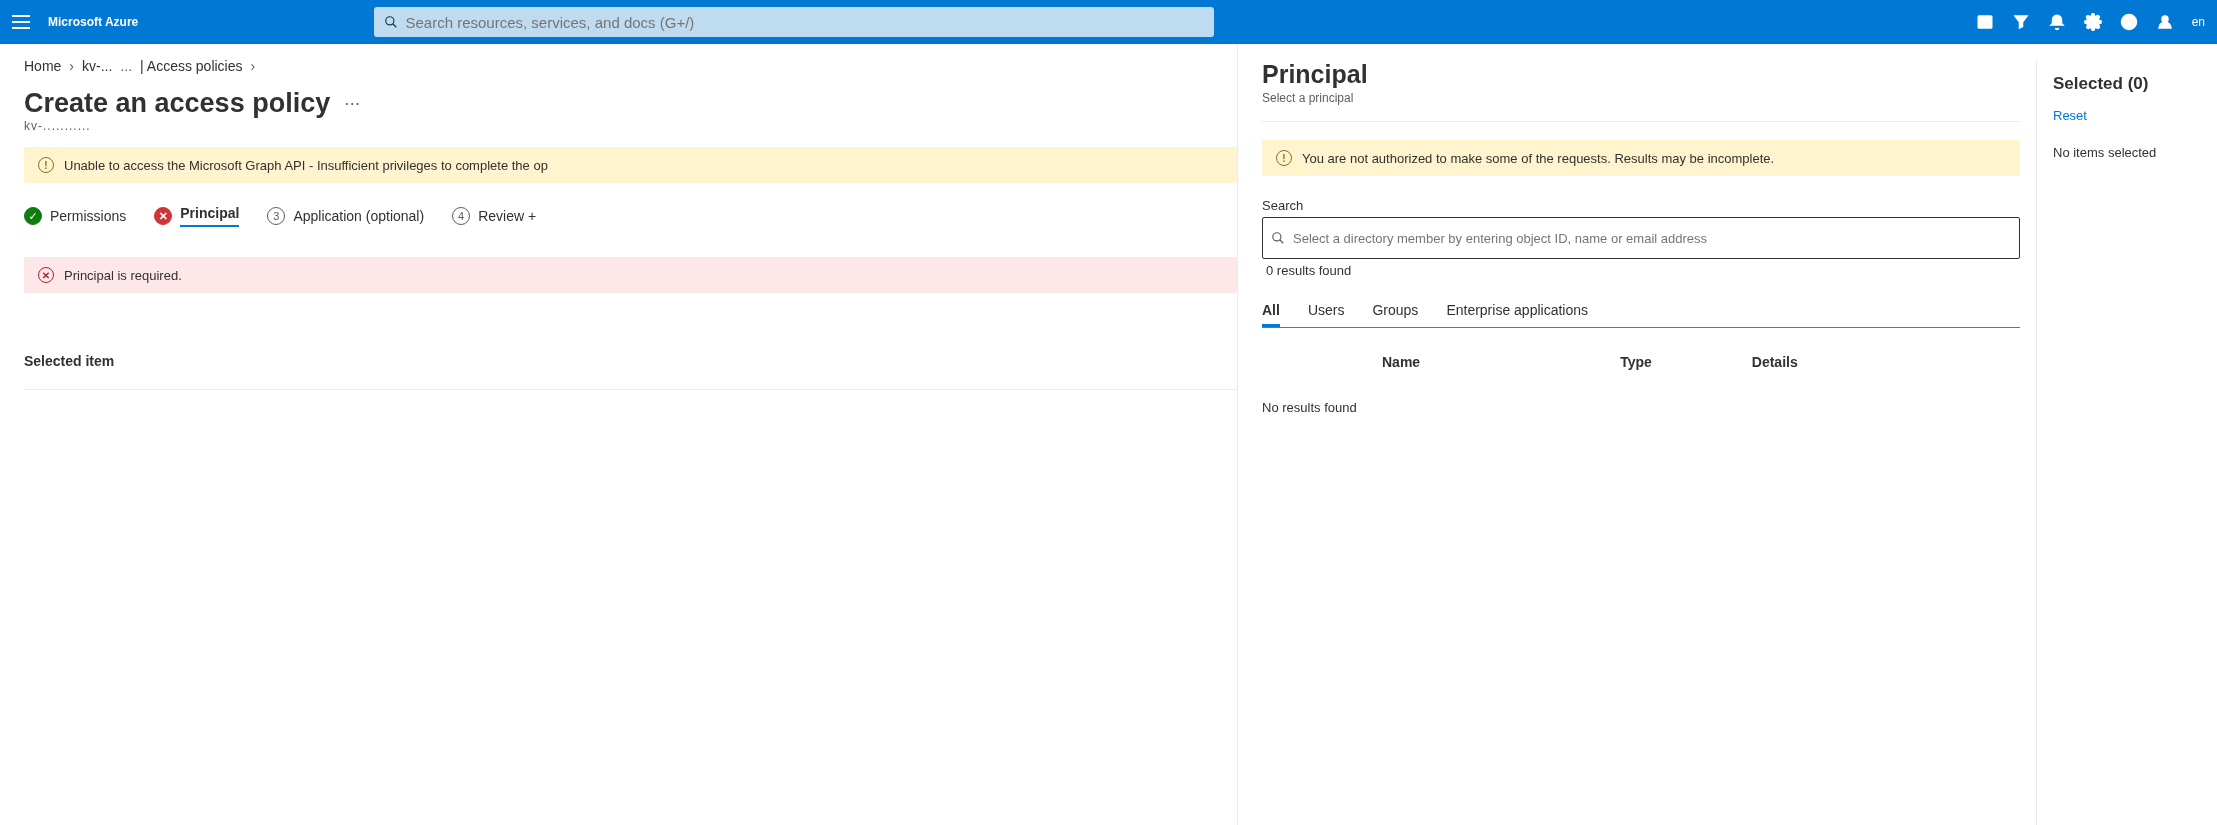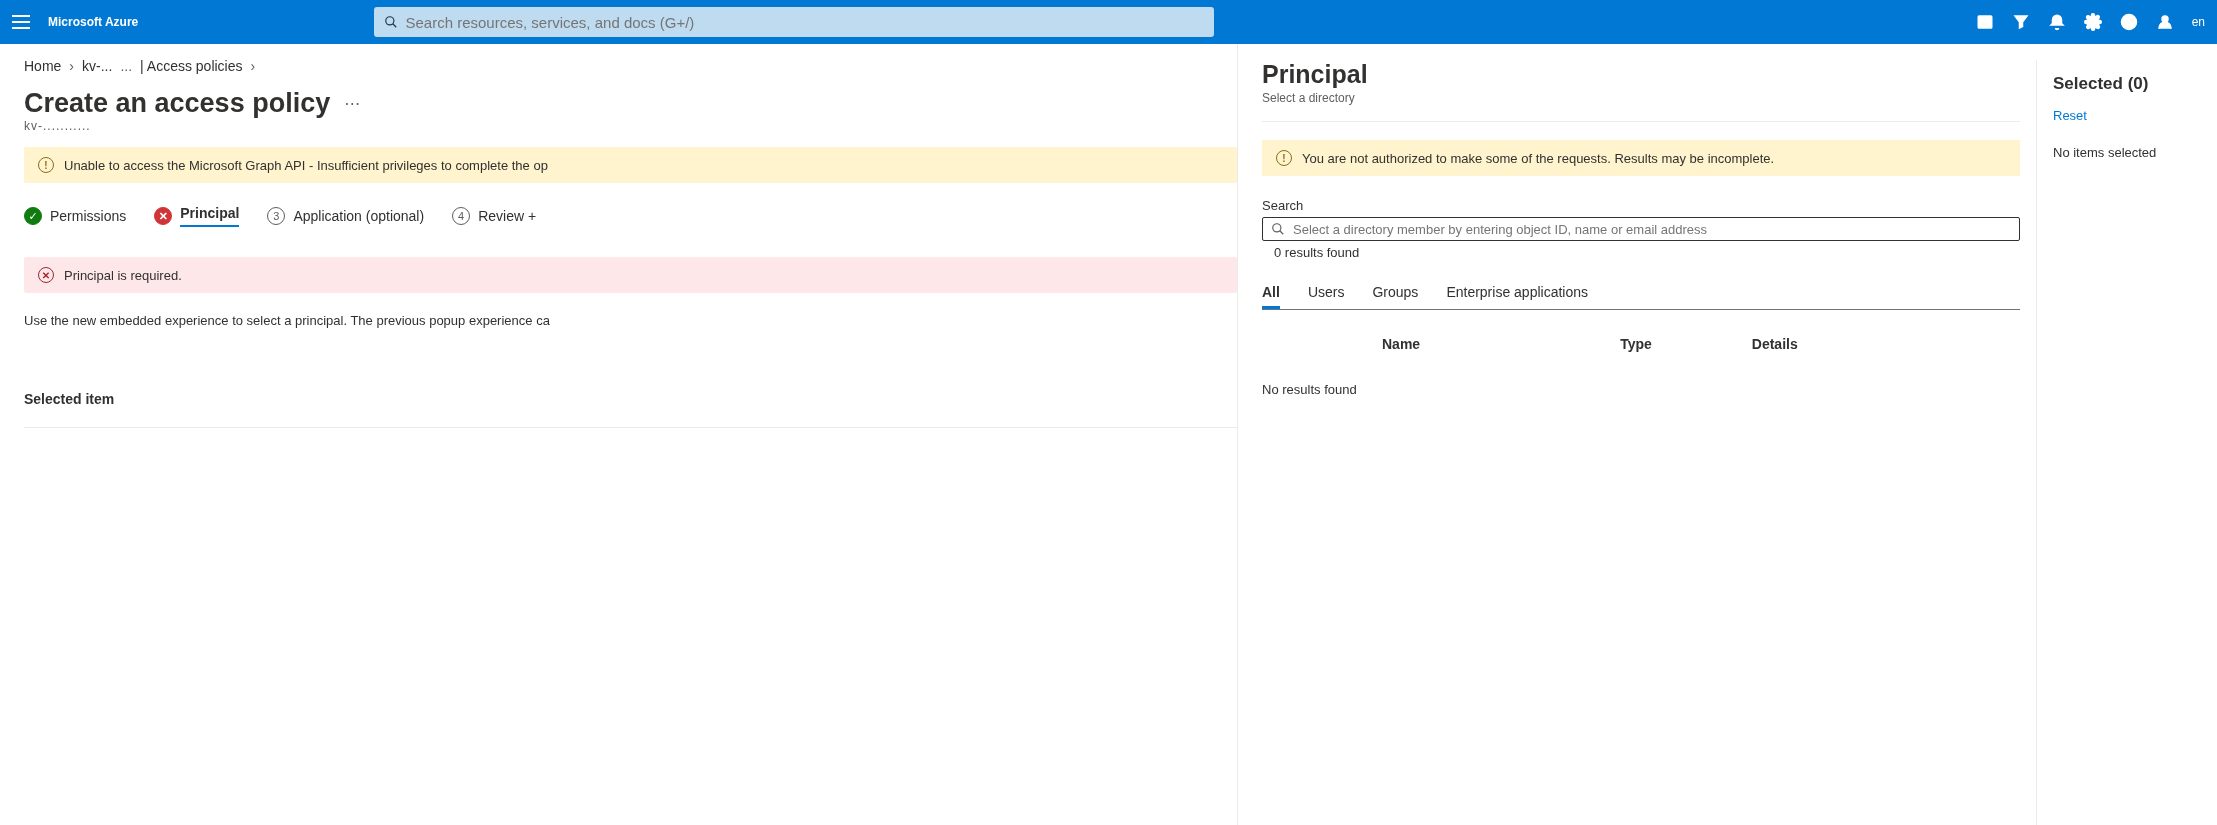--- a/index.html
+++ b/index.html
@@ -57,24 +57,24 @@
     
     .right-panel { flex: 0 0 980px; border-left: 1px solid #edebe9; display: flex; background: #fff; padding-top: 16px; }
     .rp-main { flex: 1; padding: 0 16px 0 24px; border-right: 1px solid #edebe9; }
     .rp-title { font-size: 25px; font-weight: 600; }
     .rp-sub { font-size: 12px; color: #605e5c; margin-top: 2px; }
     .rp-hr { border-top: 1px solid #edebe9; margin-top: 16px; }
     .rp-warn { background: #fff4ce; margin-top: 18px; padding: 10px 14px; display: flex; align-items: center; gap: 10px; font-size: 13px; }
     .rp-warn .icon { width: 16px; height: 16px; border: 1.5px solid #8a6d1c; border-radius: 50%; display: flex; align-items: center; justify-content: center; font-size: 10px; color: #8a6d1c; font-weight: bold; flex-shrink: 0; }
 
     .search-label { font-size: 13px; margin-top: 22px; display: block; }
-    .search-box { border: 1px solid #323130; border-radius: 2px; height: 24px; display: flex; align-items: center; padding: 0 8px; margin-top: 4px; }
+    .search-box { border: 1px solid #323130; border-radius: 2px; height: 42px; display: flex; align-items: center; padding: 0 8px; margin-top: 4px; }
     .search-box input { border: none; outline: none; flex: 1; font-size: 13px; color: #323130; }
     .search-box .sicon { width: 14px; height: 14px; stroke: #605e5c; margin-right: 8px; }
-    .results-count { font-size: 13px; color: #323130; margin-top: 4px; margin-left: 12px; }
+    .results-count { font-size: 13px; color: #323130; margin-top: 4px; margin-left: 4px; }
 
     .rp-tabs { display: flex; gap: 28px; margin-top: 18px; border-bottom: 1px solid #737373; }
     .rp-tab { font-size: 14px; padding: 6px 0; cursor: pointer; }
     .rp-tab.active { font-weight: 600; border-bottom: 3px solid #0078d4; }
 
     .rp-table-h { display: flex; margin-top: 26px; font-size: 14px; font-weight: 600; padding-left: 120px; gap: 140px; }
     .no-results { font-size: 13px; margin-top: 30px; }
 
     .rp-side { flex: 0 0 180px; padding: 14px 16px 0 16px; }
     .sel-title { font-size: 17px; font-weight: 600; }
@@ -169,31 +169,30 @@
         <span class="label">Review +</span>
       </div>
     </div>
 
     <div class="error-bar">
       <span class="icon">✕</span>
       <span>Principal is required.</span>
     </div>
 
     <div class="info-text">
-      <div>Use the new embedded experience to select a principal. The previous popup experience ca</div>
     </div>
 
     <div class="selected-h">Selected item</div>
     <div class="divider"></div>
   </div>
 
   <div class="right-panel">
     <div class="rp-main">
       <div class="rp-title">Principal</div>
-      <div class="rp-sub">Select a directory</div>
+      <div class="rp-sub">Select a principal</div>
       <div class="rp-hr"></div>
 
       <div class="rp-warn">
         <span class="icon">!</span>
         <span>You are not authorized to make some of the requests. Results may be incomplete.</span>
       </div>
 
       <label class="search-label">Search</label>
       <div class="search-box">
         <svg class="sicon" viewBox="0 0 24 24" fill="none" stroke="#605e5c" stroke-width="2">

